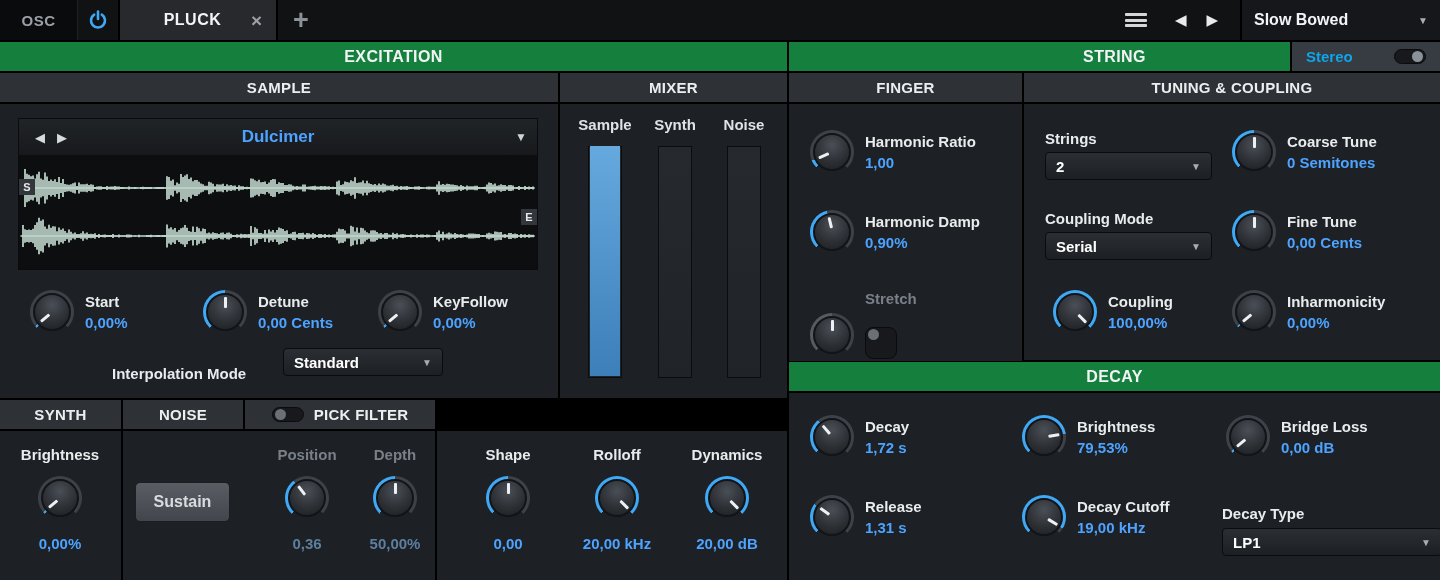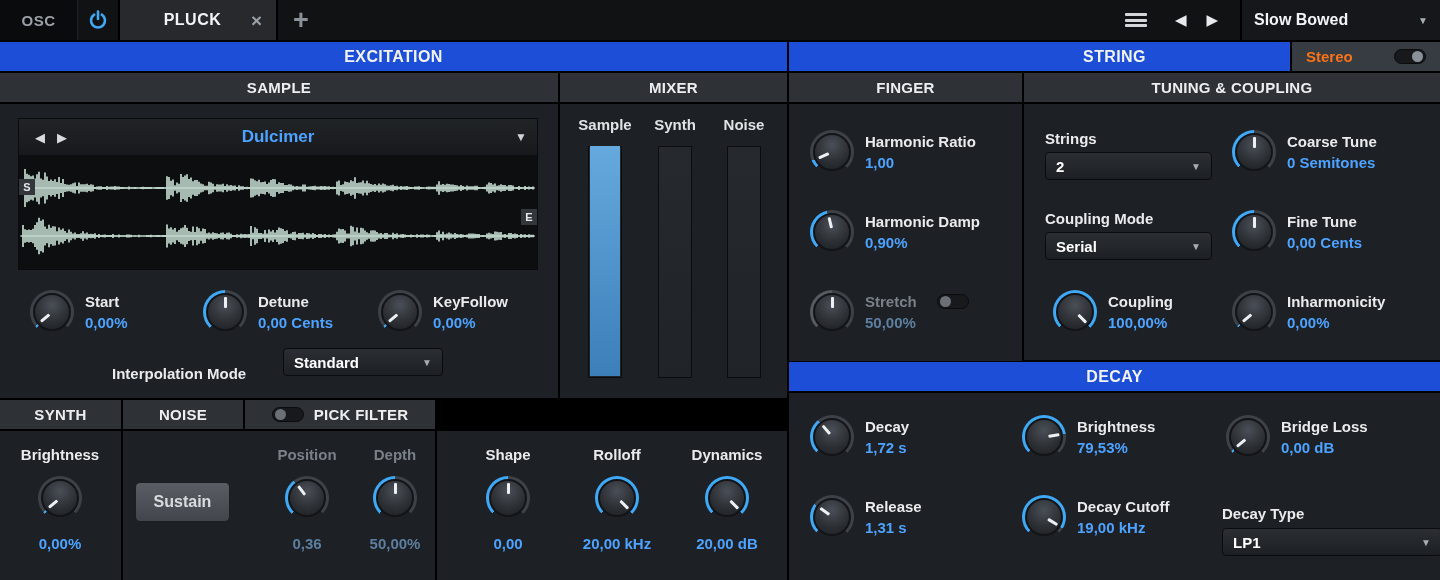--- a/index.html
+++ b/index.html
@@ -27,21 +27,21 @@
   .tb-spacer{ flex:1; }
   .burger{ width:22px; height:14px; align-self:center; display:flex;
     flex-direction:column; justify-content:space-between; margin-right:18px; }
   .burger i{ display:block; height:3px; background:#d4d7da; border-radius:1px; }
   .navarrow{ align-self:center; color:#e8ebed; font-size:15px; padding:0 10px; }
   .preset{ width:200px; margin-left:12px; background:#15171a;
     border-left:2px solid #000; display:flex; align-items:center; padding:0 12px; }
   .preset-name{ flex:1; color:#f2f4f6; font-weight:bold; font-size:16px; }
   .caret{ color:#a7adb3; font-size:10px; }
   
-  .bar{ position:absolute; height:29px; background:#1d4ed8; display:flex;
+  .bar{ position:absolute; height:29px; background:#15803d; display:flex;
     align-items:center; justify-content:center; color:#f1f3f5;
     font-weight:bold; font-size:16px; letter-spacing:.4px; }
   .subbar{ position:absolute; height:29px; background:#2e3237; display:flex;
     align-items:center; justify-content:center; color:#eceef0;
     font-weight:bold; font-size:15px; letter-spacing:.3px; }
   .panel{ position:absolute; background:#1d2024; }
   
   .lbl{ color:#e9ebed; font-weight:bold; font-size:15px; white-space:nowrap; }
   .val{ color:#4da3ff; font-weight:bold; font-size:15px; white-space:nowrap; }
   .lbl.dim{ color:#7a8088; }
@@ -100,22 +100,22 @@
   .mbar{ position:absolute; top:42px; width:34px; height:232px;
     background:linear-gradient(#26292d,#202327); border:1px solid #0b0c0d; }
   .mbar .fill{ position:absolute; left:1px; right:1px; bottom:1px;
     height:calc(var(--amt,0)*100%);
     background:linear-gradient(180deg,#66a9de,#3c7fb9); }
   .pickhdr-inner{ display:flex; align-items:center; gap:10px; }
   .stereo-cell{ position:absolute; left:1290px; top:42px; width:150px;
     height:29px; background:#373c42; border-left:2px solid #000;
     display:flex; align-items:center; justify-content:space-between;
     padding:0 14px; }
-  .stereo-cell .lbl{ color:#f97316; }
-  .lblrow{ display:flex; align-items:center; gap:20px; }
+  .stereo-cell .lbl{ color:#0ea5e9; }
+  .lblrow{ display:flex; gap:20px;flex-direction:column; }
 </style>
 </head>
 <body>
 
 <div class="app">
 
   <div class="topbar">
     <div class="osc">OSC</div>
     <div class="power">
       <svg width="20" height="20" viewBox="0 0 20 20">

